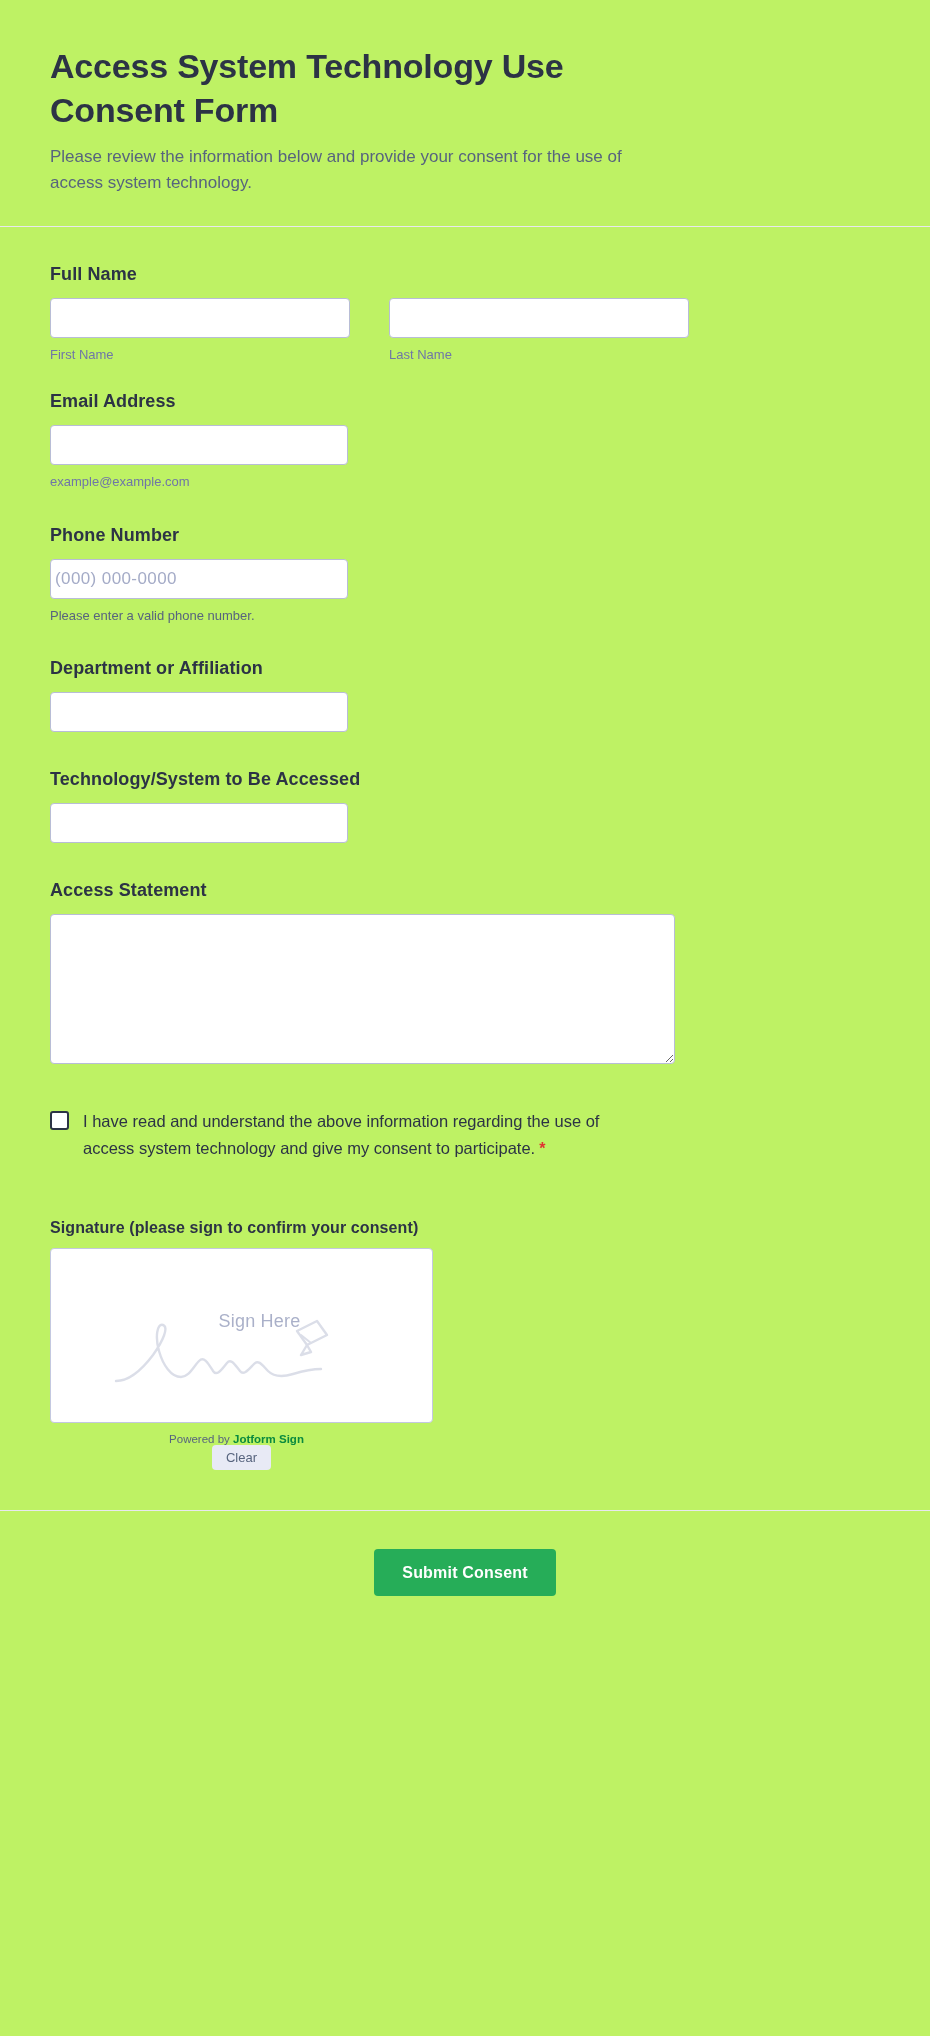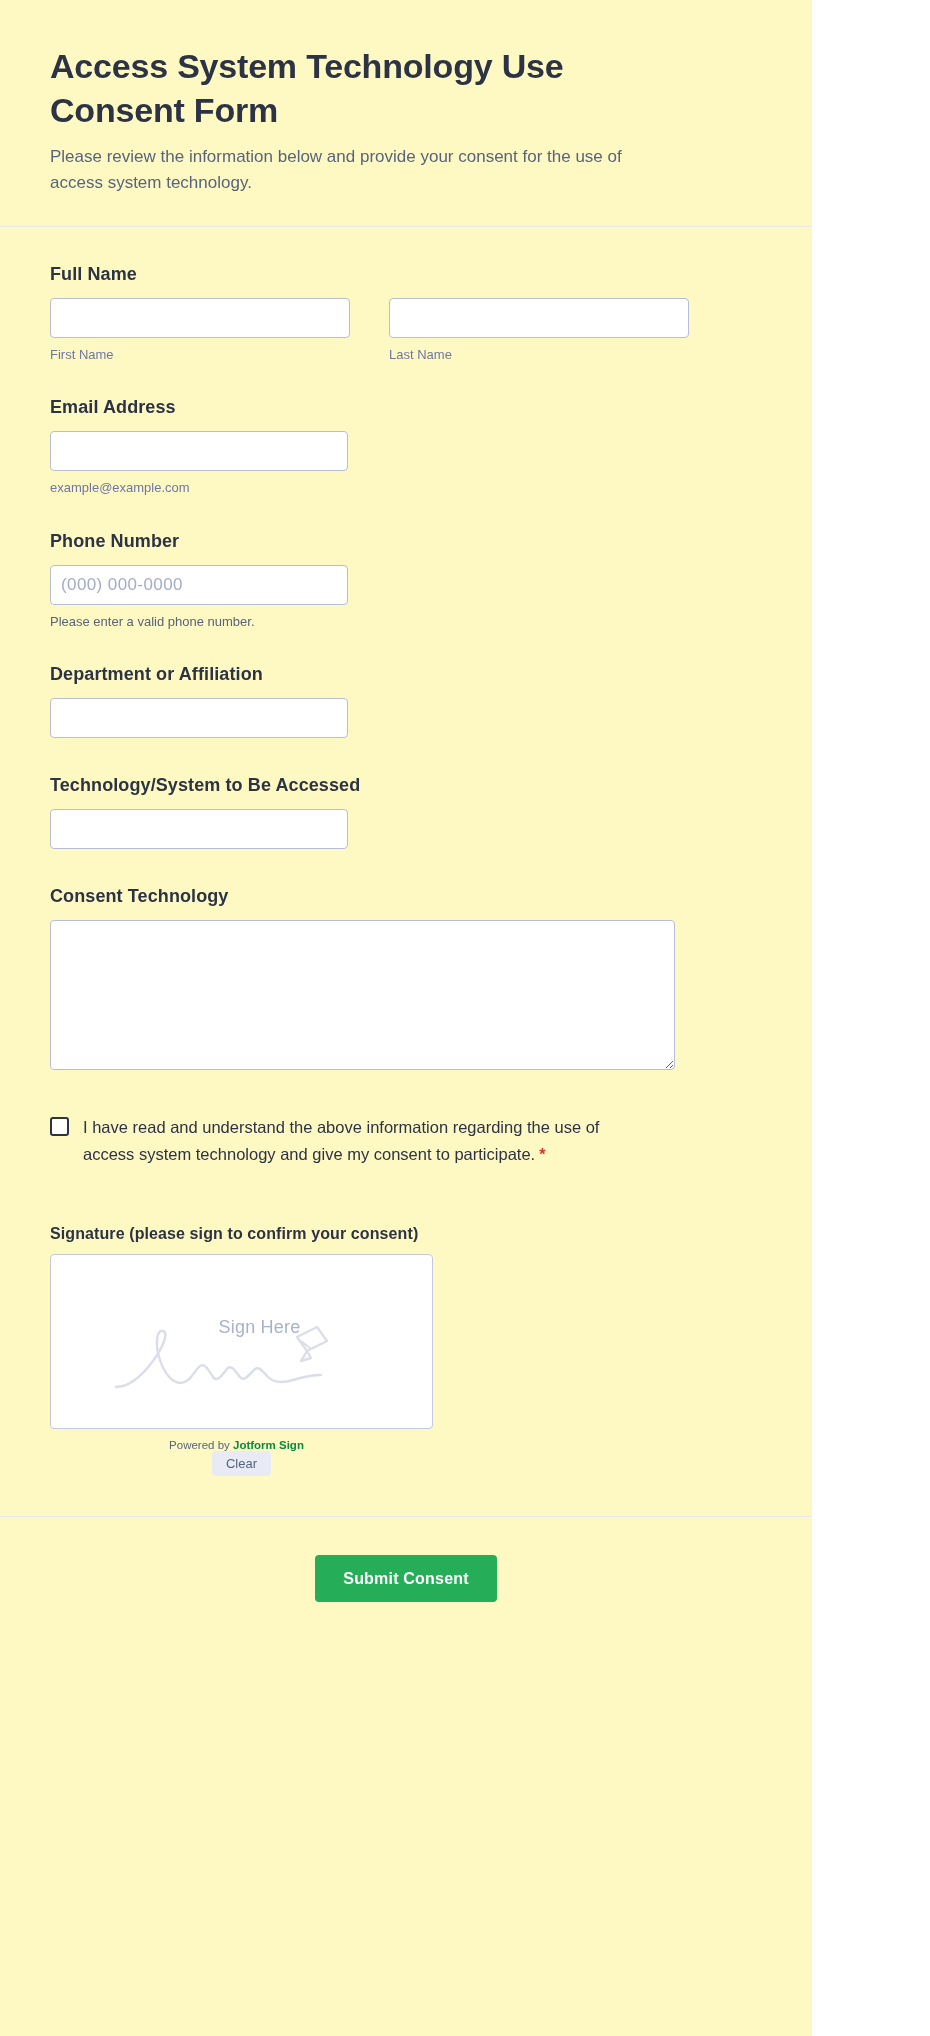--- a/index.html
+++ b/index.html
@@ -3,23 +3,23 @@
 <meta charset="utf-8">
 <style>
   * { box-sizing: border-box; margin: 0; padding: 0; }
   html, body {
     width: 930px;
     background: #ffffff;
     font-family: "Liberation Sans", sans-serif;
     -webkit-font-smoothing: antialiased;
   }
   .page {
-    width: 812px;
+    width: 930px;
     min-height: 2036px;
-    background: #fef9c3;
+    background: #bef264;
     position: relative;
     overflow: hidden;
   }
 
   
   .form-header {
     padding: 44px 50px 30px 50px;
     border-bottom: 1px solid #e8e8ef;
   }
   .form-title {
@@ -69,21 +69,21 @@
     margin-top: 8px;
     line-height: 1.4;
   }
 
   input.text-input {
     display: block;
     height: 40px;
     border: 1px solid #b8bdd6;
     border-radius: 4px;
     background: #ffffff;
-    padding: 0 10px;
+    padding: 0 4px;
     font-size: 16px;
     color: #2c3345;
     font-family: "Liberation Sans", sans-serif;
     outline: none;
   }
   input.text-input::placeholder {
     color: #a4abc7;
     font-size: 17px;
     letter-spacing: 0.4px;
   }
@@ -258,21 +258,21 @@
           <input class="text-input input-w300" type="text" value="" style="">
           <span class="sublabel">First Name</span>
         </div>
         <div class="name-col second">
           <input class="text-input input-w300" type="text" value="" style="">
           <span class="sublabel">Last Name</span>
         </div>
       </div>
     </div>
 
-    <div class="field-block" style="margin-top:30px;">
+    <div class="field-block" style="margin-top:24px;">
       <label class="field-label">Email Address</label>
       <input class="text-input input-w298" type="email" value="" style="">
       <span class="sublabel">example@example.com</span>
     </div>
 
     <div class="field-block" style="margin-top:30px;">
       <label class="field-label">Phone Number</label>
       <input class="text-input input-w298" type="tel" placeholder="(000) 000-0000" style="">
       <span class="hint">Please enter a valid phone number.</span>
     </div>
@@ -281,21 +281,21 @@
       <label class="field-label">Department or Affiliation</label>
       <input class="text-input input-w298" type="text" value="" style="">
     </div>
 
     <div class="field-block" style="margin-top:34px;">
       <label class="field-label">Technology/System to Be Accessed</label>
       <input class="text-input input-w298" type="text" value="" style="">
     </div>
 
     <div class="field-block" style="margin-top:34px;">
-      <label class="field-label">Consent Technology</label>
+      <label class="field-label">Access Statement</label>
       <textarea class="area-input" placeholder="" style=""></textarea>
     </div>
 
     <div class="consent-block">
       <div class="consent-row">
         <span class="cb-box"></span>
         <span class="cb-text"><span>I have read and understand the above information regarding the use of access system technology and give my consent to participate.</span><span class="req-star">*</span></span>
       </div>
     </div>
 

